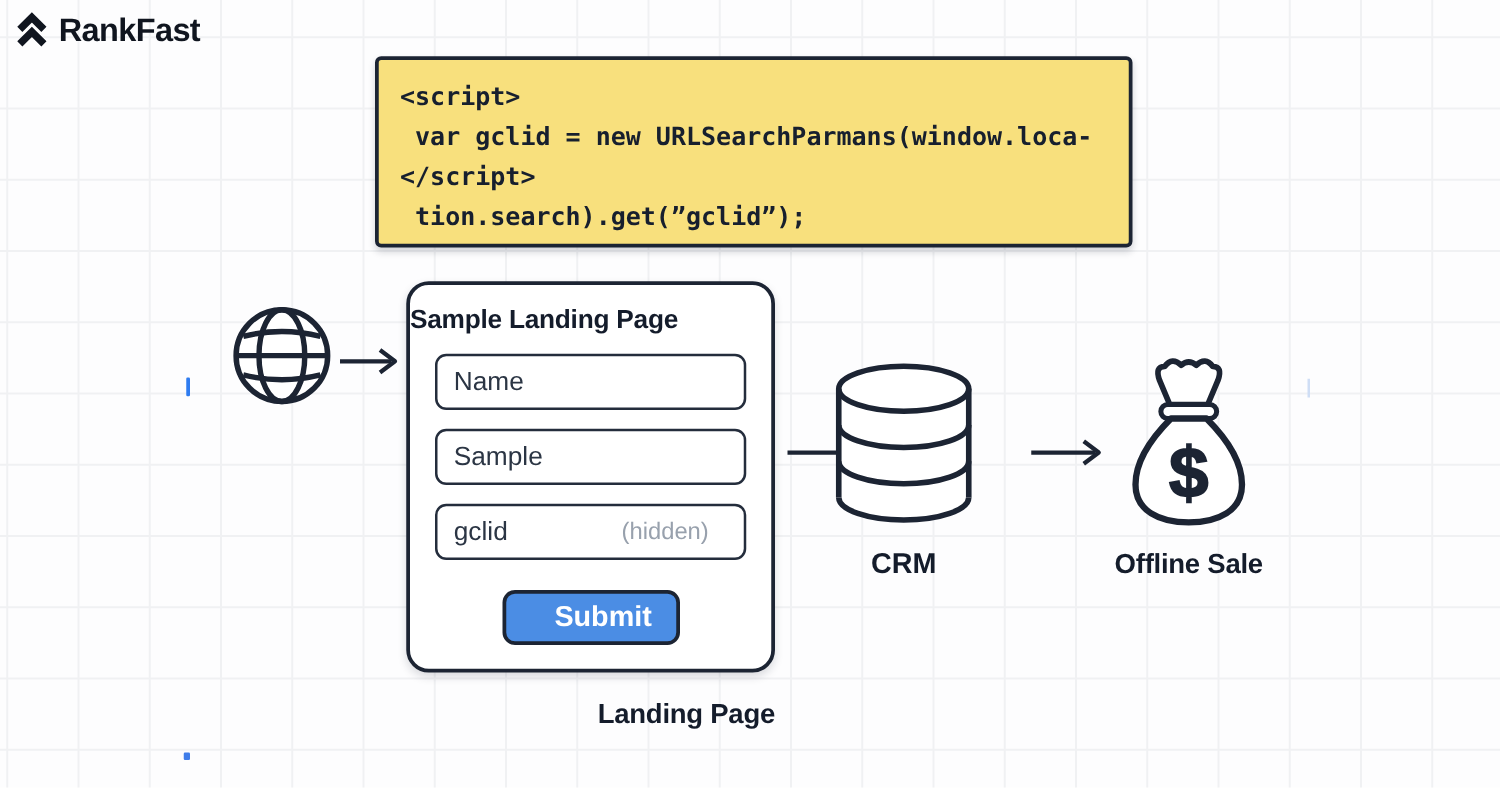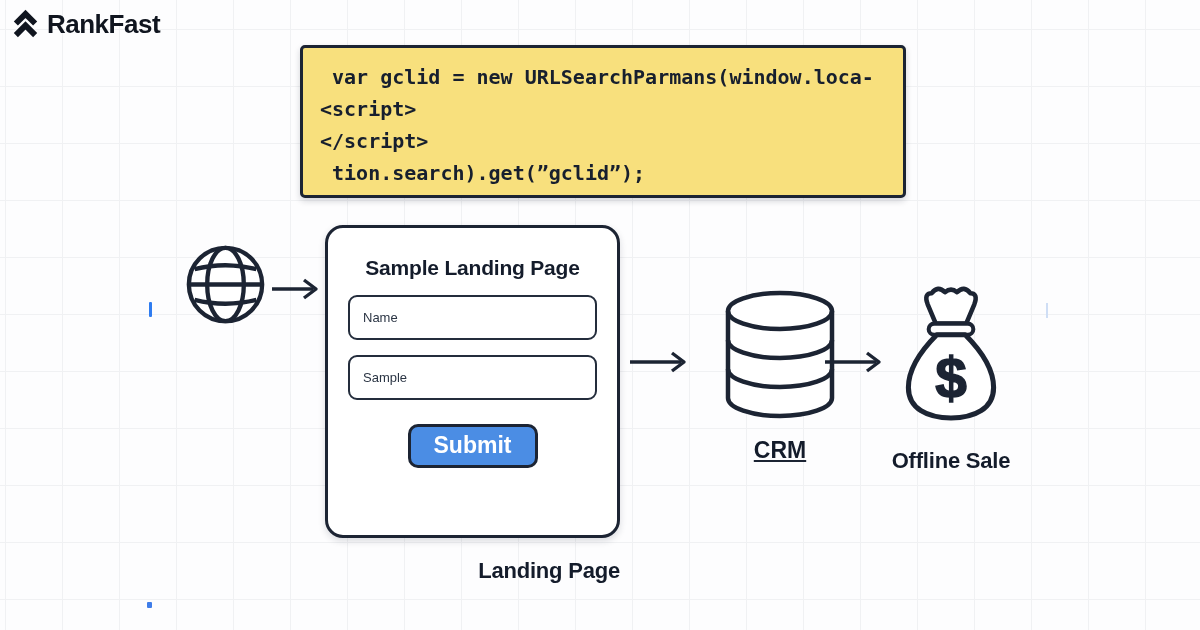--- a/index.html
+++ b/index.html
@@ -37,47 +37,47 @@
   .arrow-1 { position:absolute; left:271px; top:277px; }
   .arrow-2 { position:absolute; left:628px; top:350px; }
   .arrow-3 { position:absolute; left:823px; top:350px; }
 
   
   .landing-box {
     position:absolute; left:325px; top:225px; width:295px; height:313px;
     background:#ffffff; border:3px solid #1c2433; border-radius:18px;
     box-shadow:0 3px 7px rgba(20,28,45,0.15);
   }
-  .lp-title { margin-top:28px; text-align:center; font-size:21px; font-weight:700; letter-spacing:-0.2px; color:#141c2b; }
+  .lp-title { margin-top:16px; text-align:left; font-size:21px; font-weight:700; letter-spacing:-0.2px; color:#141c2b; }
   .lp-field {
     margin:15px 20px 0 20px; height:45px;
     border:2.5px solid #242d3c; border-radius:9px; background:#ffffff;
     display:flex; align-items:center; justify-content:space-between;
     padding:0 28px 0 13px;
   }
   .lp-field:first-of-type { margin-top:16px; }
-  .lp-field-label { font-size:13px; color:#2b3544; }
+  .lp-field-label { font-size:21px; color:#2b3544; }
   .lp-field-note  { font-size:19px; color:#98a1ad; }
   .lp-submit {
-    display:block; margin:24px auto 0 auto; width:130px; height:44px;
+    display:block; margin:24px auto 0 auto; width:142px; height:44px;
     background:#4b8de4; border:3px solid #1c2433; border-radius:10px;
-    color:#ffffff; font-size:23px; font-weight:700; text-align:center; line-height:37px;
-    font-family:"Liberation Sans", sans-serif; cursor:pointer;
+    color:#ffffff; font-size:23px; font-weight:700; line-height:37px;
+    font-family:"Liberation Sans", sans-serif; cursor:pointer;padding-left:39px;
   }
   .lp-caption { position:absolute; left:325px; top:558px; width:295px; text-align:right;
     font-size:22px; font-weight:700; color:#141c2b; letter-spacing:-0.2px; }
 
   
-  .crm-group { position:absolute; left:723px; top:289px; width:114px;text-decoration:underline; }
+  .crm-group { position:absolute; left:666px; top:289px; width:114px; }
   .crm-label { margin-top:17px; text-align:center; font-size:23px; font-weight:700; color:#141c2b; }
 
   
   .sale-group { position:absolute; left:871px; top:280px; width:160px; }
   .sale-group svg { margin:0 auto; }
-  .sale-label { margin-top:26px; text-align:center; font-size:22px; font-weight:700; color:#141c2b; letter-spacing:-0.2px; }
+  .sale-label { margin-top:16px; text-align:center; font-size:22px; font-weight:700; color:#141c2b; letter-spacing:-0.2px; }
 
   
   .cursor-1 { position:absolute; left:149px; top:302px; width:3px; height:15px; background:#2f7cf0; border-radius:1px; }
   .cursor-2 { position:absolute; left:1046px; top:303px; width:2px; height:15px; background:#cfdef5; }
   .cursor-dot { position:absolute; left:147px; top:602px; width:5px; height:6px; background:#3f7de9; border-radius:1px; }
 </style>
 </head>
 <body>
 
 <div class="canvas">
@@ -86,22 +86,22 @@
     <span>
       <svg width="27" height="31" viewBox="0 0 28 32">
         <path d="M4,15 L14,5 L24,15" fill="none" stroke="#10151f" stroke-width="6"></path>
         <path d="M4,27 L14,17 L24,27" fill="none" stroke="#10151f" stroke-width="6"></path>
       </svg>
     </span>
     <span class="brand-name">RankFast</span>
   </div>
 
   <div class="code-box">
+    <div class="code-line">&lt;script&gt;</div>
     <div class="code-line"> var gclid = new URLSearchParmans(window.loca-</div>
-    <div class="code-line">&lt;script&gt;</div>
     <div class="code-line">&lt;/script&gt;</div>
     <div class="code-line"> tion.search).get(”gclid”);</div>
   </div>
 
   <div class="globe-wrap">
     <svg width="81" height="81" viewBox="0 0 84 84">
       <circle cx="42" cy="42" r="38" fill="#ffffff" stroke="#1c2433" stroke-width="4.5"></circle>
       <ellipse cx="42" cy="42" rx="19" ry="38" fill="none" stroke="#1c2433" stroke-width="4.5"></ellipse>
       <path d="M4,42 H80" fill="none" stroke="#1c2433" stroke-width="4.5"></path>
       <path d="M10,26 Q42,18 74,26" fill="none" stroke="#1c2433" stroke-width="4.5"></path>
@@ -120,20 +120,24 @@
     <div class="lp-title">Sample Landing Page</div>
 
     <div class="lp-field">
       <span class="lp-field-label">Name</span>
     </div>
 
     <div class="lp-field">
       <span class="lp-field-label">Sample</span>
     </div>
 
+    <div class="lp-field">
+      <span class="lp-field-label">gclid</span>
+      <span class="lp-field-note">(hidden)</span>
+    </div>
 
     <div class="lp-submit">Submit</div>
   </div>
 
   <div class="lp-caption">Landing Page</div>
 
   <div class="arrow-2">
     <svg width="62" height="24" viewBox="0 0 62 24">
       <path d="M2,12 H53" stroke="#1c2433" stroke-width="3.4" fill="none"></path>
       <path d="M44,3 L56,12 L44,21" stroke="#1c2433" stroke-width="3.4" fill="none" stroke-linejoin="round"></path>

